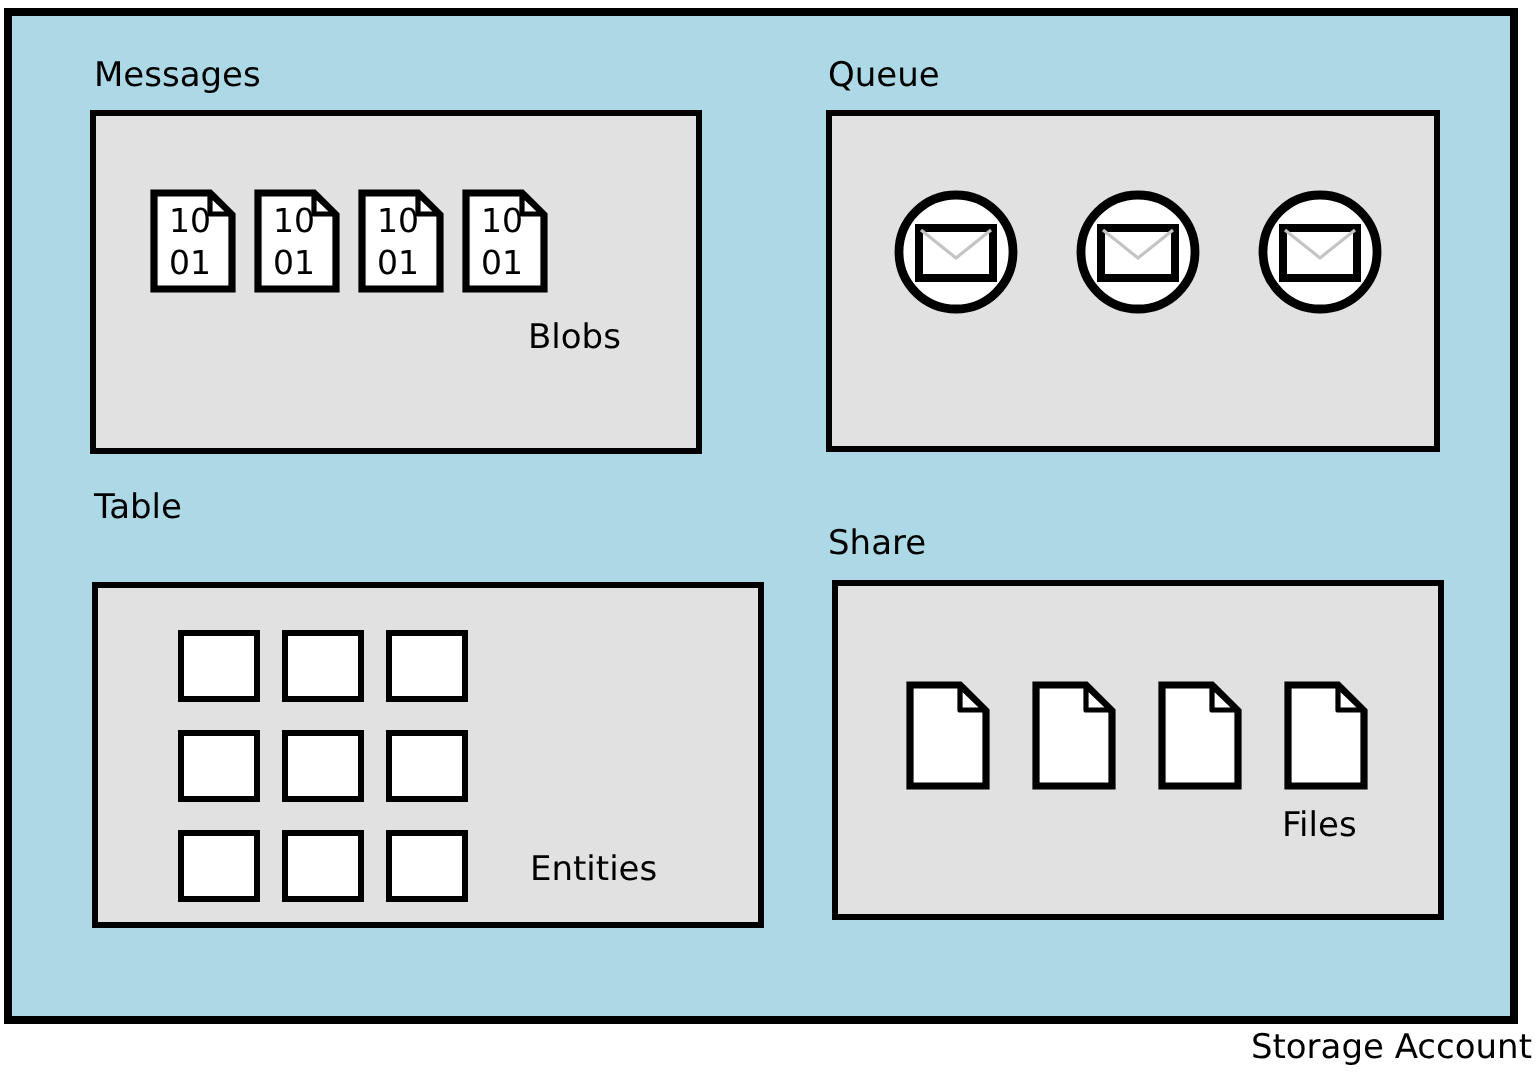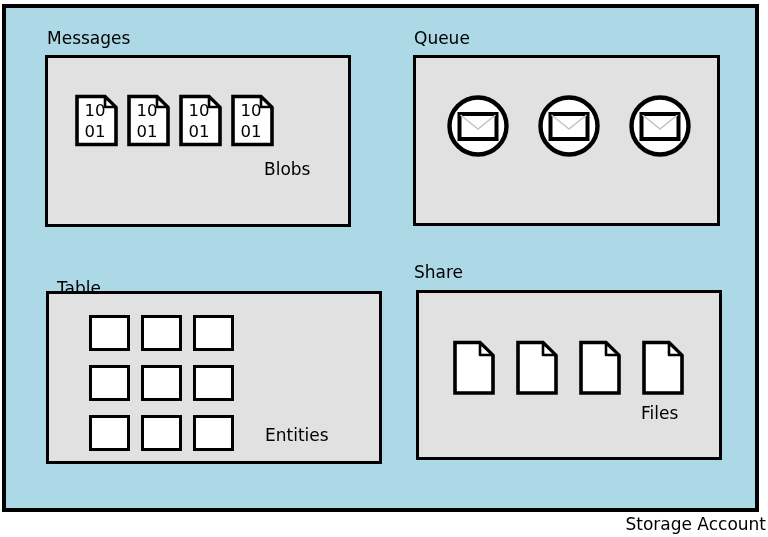--- a/index.html
+++ b/index.html
@@ -23,21 +23,21 @@
   .row-blobs { left:26px; top:36px; gap:7px; }
   .lbl-blobs { left:216px; top:101px; }
 
   
   .lbl-queue { left:408px; top:20px; }
   .box-queue { left:407px; top:47px; width:307px; height:171px; }
   .row-messages { left:30px; top:36px; gap:27px; }
   .lbl-messages { left:183px; top:110px; }
 
   
-  .lbl-table { left:41px; top:270px;margin-left:10px; }
+  .lbl-table { left:41px; top:236px; }
   .box-table { left:40px; top:283px; width:336px; height:173px; }
   .grid-entities {
     position:absolute; left:40px; top:21px;
     display:grid; grid-template-columns:repeat(3,41px); grid-auto-rows:36px;
     column-gap:11px; row-gap:14px;
   }
   .entity-square { width:41px; height:36px; background:#fff; border:3px solid #000; }
   .lbl-entities { left:216px; top:131px; }
 
   

